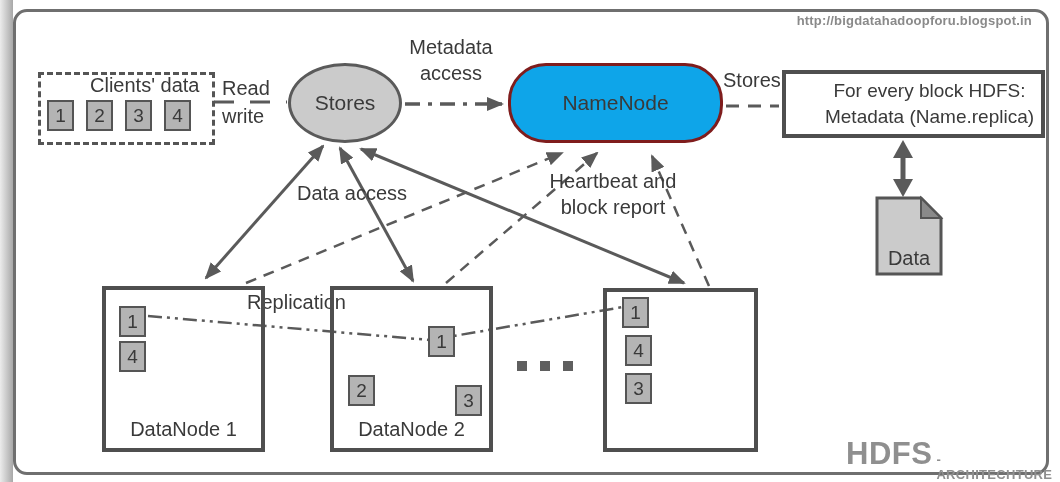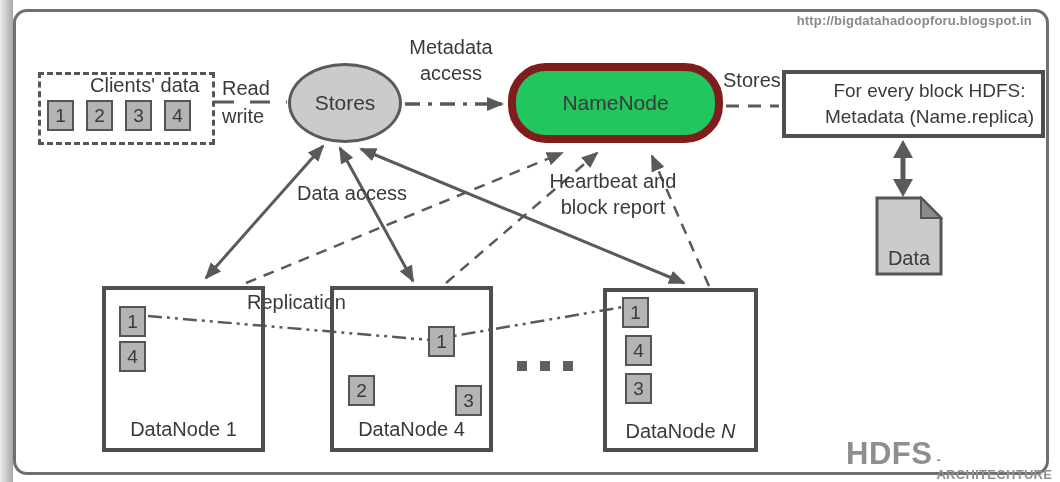--- a/index.html
+++ b/index.html
@@ -23,21 +23,21 @@
   }
   svg.layer{position:absolute;left:0;top:0;width:1060px;height:482px;}
   
   .ellipse{
     position:absolute;left:288px;top:63px;width:114px;height:80px;border-radius:50%;
     background:#cbcbcb;border:3px solid #5a5a5a;box-sizing:border-box;
     display:flex;align-items:center;justify-content:center;font-size:21px;
   }
   .namenode{
     position:absolute;left:508px;top:63px;width:215px;height:80px;border-radius:38px;
-    background:#22c55e;border:8px solid #7f1d1d;box-sizing:border-box;
+    background:#0ea5e9;border:3px solid #7f1d1d;box-sizing:border-box;
     display:flex;align-items:center;justify-content:center;font-size:21px;
   }
   .meta-box{
     position:absolute;left:782px;top:70px;width:263px;height:68px;background:#ffffff;
     border:4px solid #4f4f4f;box-sizing:border-box;display:flex;flex-direction:column;
     align-items:center;justify-content:center;font-size:19px;line-height:26px;text-align:center;padding-left:32px;
   }
   .clients-box{
     position:absolute;left:38px;top:72px;width:177px;height:73px;
     border:3px dashed #555555;box-sizing:border-box;
@@ -157,21 +157,20 @@
   <div class="block" style="left:625px;top:335px;">4</div>
   <div class="block" style="left:625px;top:373px;">3</div>
 
   <div class="dots">
     <span></span>
       <span></span>
       <span></span>
   </div>
 
   <div class="dn-label" style="left:102px;width:163px;">DataNode 1</div>
-  <div class="dn-label" style="left:330px;width:163px;">DataNode 4</div>
-  <div class="dn-label" style="left:603px;width:155px;top:420px;"><span>DataNode </span><span class="it">N</span></div>
+  <div class="dn-label" style="left:330px;width:163px;">DataNode 2</div>
 
   <div class="watermark">
     <span class="big">HDFS</span>
     <span class="small">- ARCHITECHTURE</span>
   </div>
 
 </div>
 
 </body></html>

